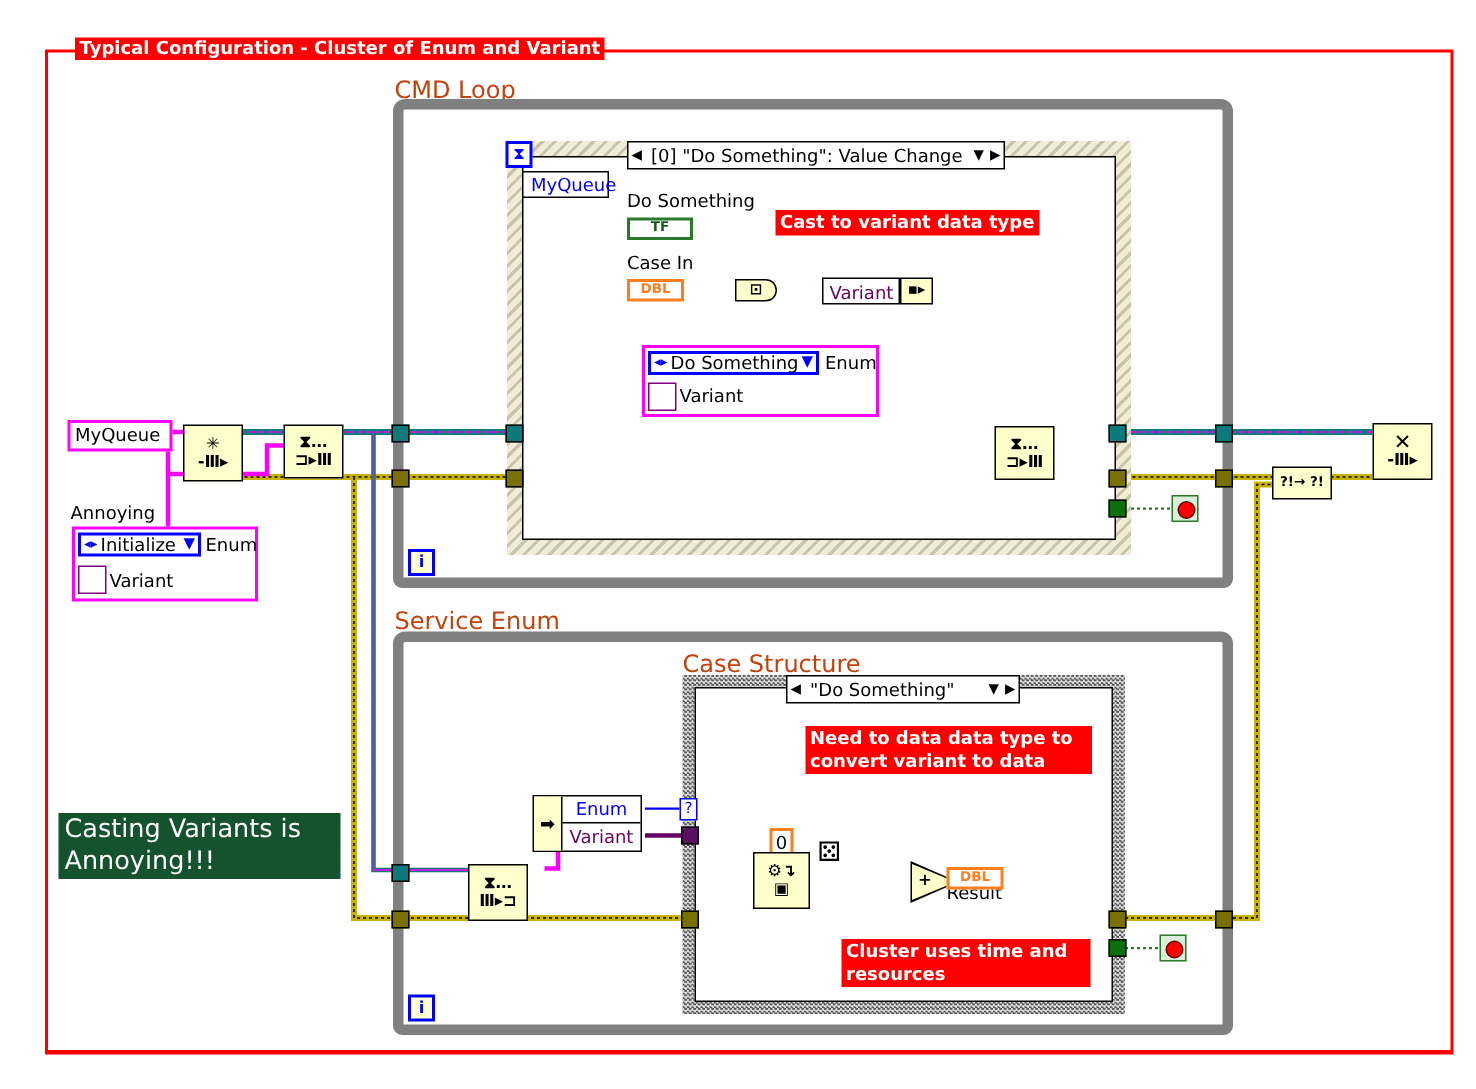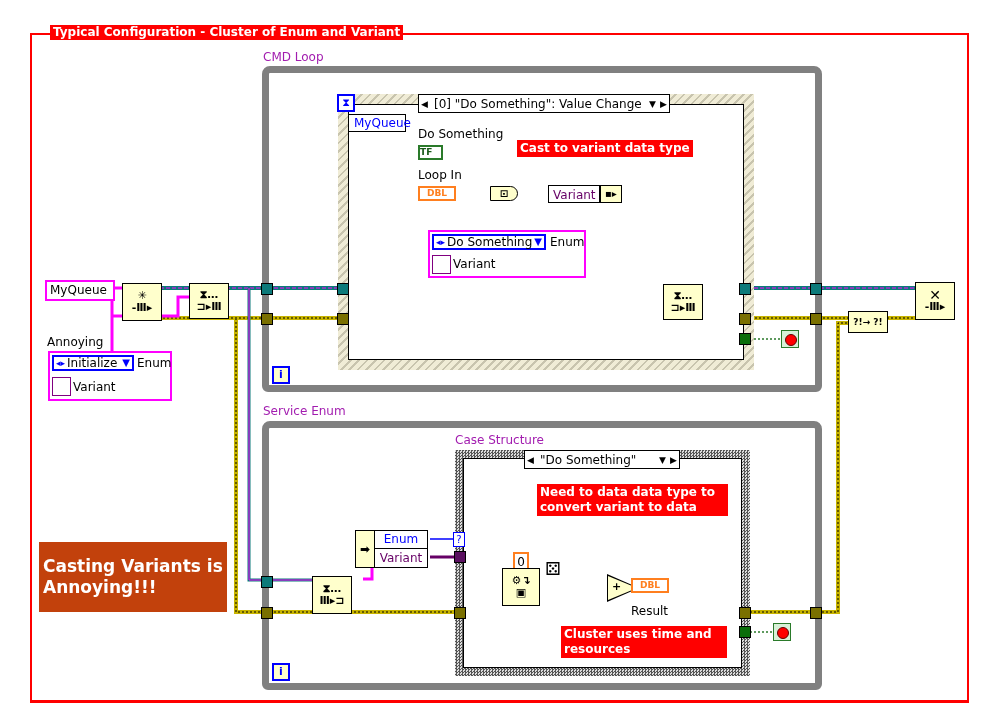--- a/index.html
+++ b/index.html
@@ -1,42 +1,42 @@
 <!DOCTYPE html>
 <html><head>
 <meta charset="utf-8">
 <style>
   html, body { margin: 0; padding: 0; background: #ffffff; }
   body { width: 984px; height: 726px; position: relative; overflow: hidden; font-family: "DejaVu Sans", sans-serif; font-size: 12px; color: #000; }
   .abs { position: absolute; }
   svg.wires { position: absolute; left: 0; top: 0; pointer-events: none; }
   .frame-red { position: absolute; left: 30px; top: 33px; width: 939px; height: 670px; border: 2px solid #ff0000; box-sizing: border-box; border-bottom-width: 3px; }
   .frame-title { position: absolute; left: 50px; top: 25px; background: #ff0000; color: #fff; font-weight: bold; font-size: 12px; padding: 0 3px; line-height: 15px; white-space: nowrap; }
-  .loop-label { position: absolute; font-size: 12px; color: #a21caf; }
+  .loop-label { position: absolute; font-size: 16px; color: #c2410c; }
   .while-loop { position: absolute; border: 7px solid #808080; border-radius: 8px 8px 6px 6px; box-sizing: border-box; background: transparent; }
   .iter { position: absolute; width: 14px; height: 14px; border: 2px solid #0000ff; background: #ffffcc; color: #0000ff; font-weight: bold; font-size: 11px; line-height: 14px; text-align: center; box-sizing: content-box; }
   .event-struct { position: absolute; box-sizing: border-box; border: 10px solid transparent;
     background: repeating-linear-gradient(135deg, #f0ecd6 0 4px, #c8c4ae 4px 6px) border-box; }
   .event-inner { position: absolute; left: 0; top: 0; right: 0; bottom: 0; background: #fff; border: 1px solid #000; }
   .case-struct { position: absolute; box-sizing: border-box; border: 8px solid transparent;
     background: repeating-conic-gradient(#555 0 25%, #ddd 0 50%) 0 0/3px 3px border-box; }
   .case-inner { position: absolute; left: 0; top: 0; right: 0; bottom: 0; background: #fff; border: 1px solid #000; }
   .selector { position: absolute; height: 17px; background: #fff; border: 1px solid #000; display: flex; align-items: center; font-size: 12px; white-space: nowrap; }
   .selector .arr { width: 11px; text-align: center; font-size: 9px; }
   .selector .txt { flex: 1; padding: 0 4px; }
   .node { position: absolute; background: #ffffcc; border: 1px solid #000; box-sizing: border-box; display: flex; flex-direction: column; align-items: center; justify-content: center; font-size: 11px; font-weight: bold; line-height: 12px; }
   .term { position: absolute; width: 10px; height: 10px; border: 1px solid #000; }
   .t-teal { background: #0c7a7a; }
   .t-olive { background: #7a7000; }
   .t-green { background: #0a6e0a; }
   .t-purple { background: #5a1060; }
   .note { position: absolute; background: #ff0000; color: #fff; font-weight: bold; font-size: 12px; line-height: 15px; padding: 1px 3px; white-space: nowrap; }
-  .big-note { position: absolute; background: #c2410c; color: #fff; font-weight: bold; font-size: 17px; line-height: 21px; padding: 14px 4px; }
+  .big-note { position: absolute; background: #14532d; color: #fff; font-weight: normal; font-size: 17px; line-height: 21px; padding: 1px 4px; }
   .lbl { position: absolute; font-size: 12px; white-space: nowrap; }
-  .ctrl-tf { position: absolute; width: 25px; height: 15px; border: 2px solid #2a7a2a; background: #fff; box-sizing: border-box; font-size: 9px; font-weight: bold; color: #1a5a1a; text-align: left; line-height: 11px; }
+  .ctrl-tf { position: absolute; width: 44px; height: 15px; border: 2px solid #2a7a2a; background: #fff; box-sizing: border-box; font-size: 9px; font-weight: bold; color: #1a5a1a; text-align: center; line-height: 11px; }
   .ctrl-dbl { position: absolute; width: 38px; height: 15px; border: 2px solid #ff7f1f; background: #fff; box-sizing: border-box; font-size: 9px; font-weight: bold; color: #ff7f1f; text-align: center; line-height: 11px; }
   .cluster { position: absolute; border: 2px solid #ff00ff; background: #fff; box-sizing: border-box; }
   .enum-ctl { position: absolute; height: 16px; border: 2px solid #0000ff; background: #fff; box-sizing: border-box; font-size: 12px; line-height: 12px; padding: 0 2px; white-space: nowrap; display: flex; align-items: center; }
   .var-box { position: absolute; width: 17px; height: 17px; border: 1px solid #800080; background: #fff; }
   .stop-btn { position: absolute; width: 18px; height: 18px; border: 1px solid #2a7a2a; background: #d8f0d8; box-sizing: border-box; }
   .stop-btn::after { content: ""; position: absolute; left: 3px; top: 3px; width: 10px; height: 10px; background: #ff0000; border-radius: 50%; border: 1px solid #600; }
   .unbundle { position: absolute; display: flex; border: 1px solid #000; background: #fff; }
 </style>
 </head>
 <body>
@@ -112,21 +112,21 @@
   <span class="arr">▼</span>
   <span class="arr">▶</span>
 </div>
 <div class="abs" style="left:348px;top:114px;width:56px;height:16px;border:1px solid #000;background:#fff;display:flex;align-items:center;">
   <span style="width:4px;height:14px;background:#888;margin:0 3px 0 2px;"></span>
   <span style="color:#0000ff;font-size:12px;">MyQueue</span>
 </div>
 
 <div class="lbl" style="left:418px;top:127px;">Do Something</div>
 <div class="ctrl-tf" style="left:418px;top:145px;">TF</div>
-<div class="lbl" style="left:418px;top:168px;">Loop In</div>
+<div class="lbl" style="left:418px;top:168px;">Case In</div>
 <div class="ctrl-dbl" style="left:418px;top:186px;">DBL</div>
 <div class="node" style="left:490px;top:186px;width:28px;height:15px;border-radius:0 8px 8px 0;font-size:10px;">
     <span>⊡</span>
   </div>
 <div class="abs" style="left:548px;top:185px;width:52px;height:18px;border:1px solid #000;background:#fff;color:#660066;font-size:12px;line-height:18px;padding-left:4px;box-sizing:border-box;">Variant</div>
 <div class="node" style="left:600px;top:185px;width:22px;height:18px;font-size:10px;">
     <span>▪▸</span>
   </div>
 
 <div class="note" style="left:517px;top:140px;">Cast to variant data type</div>
@@ -220,21 +220,21 @@
 
 <div class="abs" style="left:513px;top:552px;width:12px;height:16px;border:2px solid #ff7f1f;background:#fff;font-size:12px;line-height:16px;text-align:center;">0</div>
 <div class="node" style="left:502px;top:568px;width:38px;height:38px;">
     <span>⚙↴</span>
     <span>▣</span>
   </div>
 <div class="abs" style="left:545px;top:559px;width:22px;height:20px;font-size:18px;line-height:20px;">⚄</div>
 <div class="abs" style="left:607px;top:574px;width:0;height:0;border-top:14px solid transparent;border-bottom:14px solid transparent;border-left:32px solid #000;"></div>
 <div class="abs" style="left:608px;top:576px;width:0;height:0;border-top:12px solid transparent;border-bottom:12px solid transparent;border-left:29px solid #ffffcc;"></div>
 <div class="abs" style="left:612px;top:580px;font-size:11px;font-weight:bold;">+</div>
-<div class="lbl" style="left:631px;top:592px;margin-top:12px;">Result</div>
+<div class="lbl" style="left:631px;top:576px;margin-top:12px;">Result</div>
 <div class="ctrl-dbl" style="left:631px;top:578px;">DBL</div>
 
 <div class="note" style="left:537px;top:484px;width:185px;white-space:normal;">Need to data data type to convert variant to data</div>
 <div class="note" style="left:561px;top:626px;width:160px;white-space:normal;">Cluster uses time and resources</div>
 
 <div class="node" style="left:848px;top:311px;width:40px;height:22px;flex-direction:row;font-size:9px;">
     <span>?!→ ?!</span>
   </div>
 <div class="node" style="left:915px;top:282px;width:40px;height:38px;">
     <span style="font-size:14px;">✕</span>

